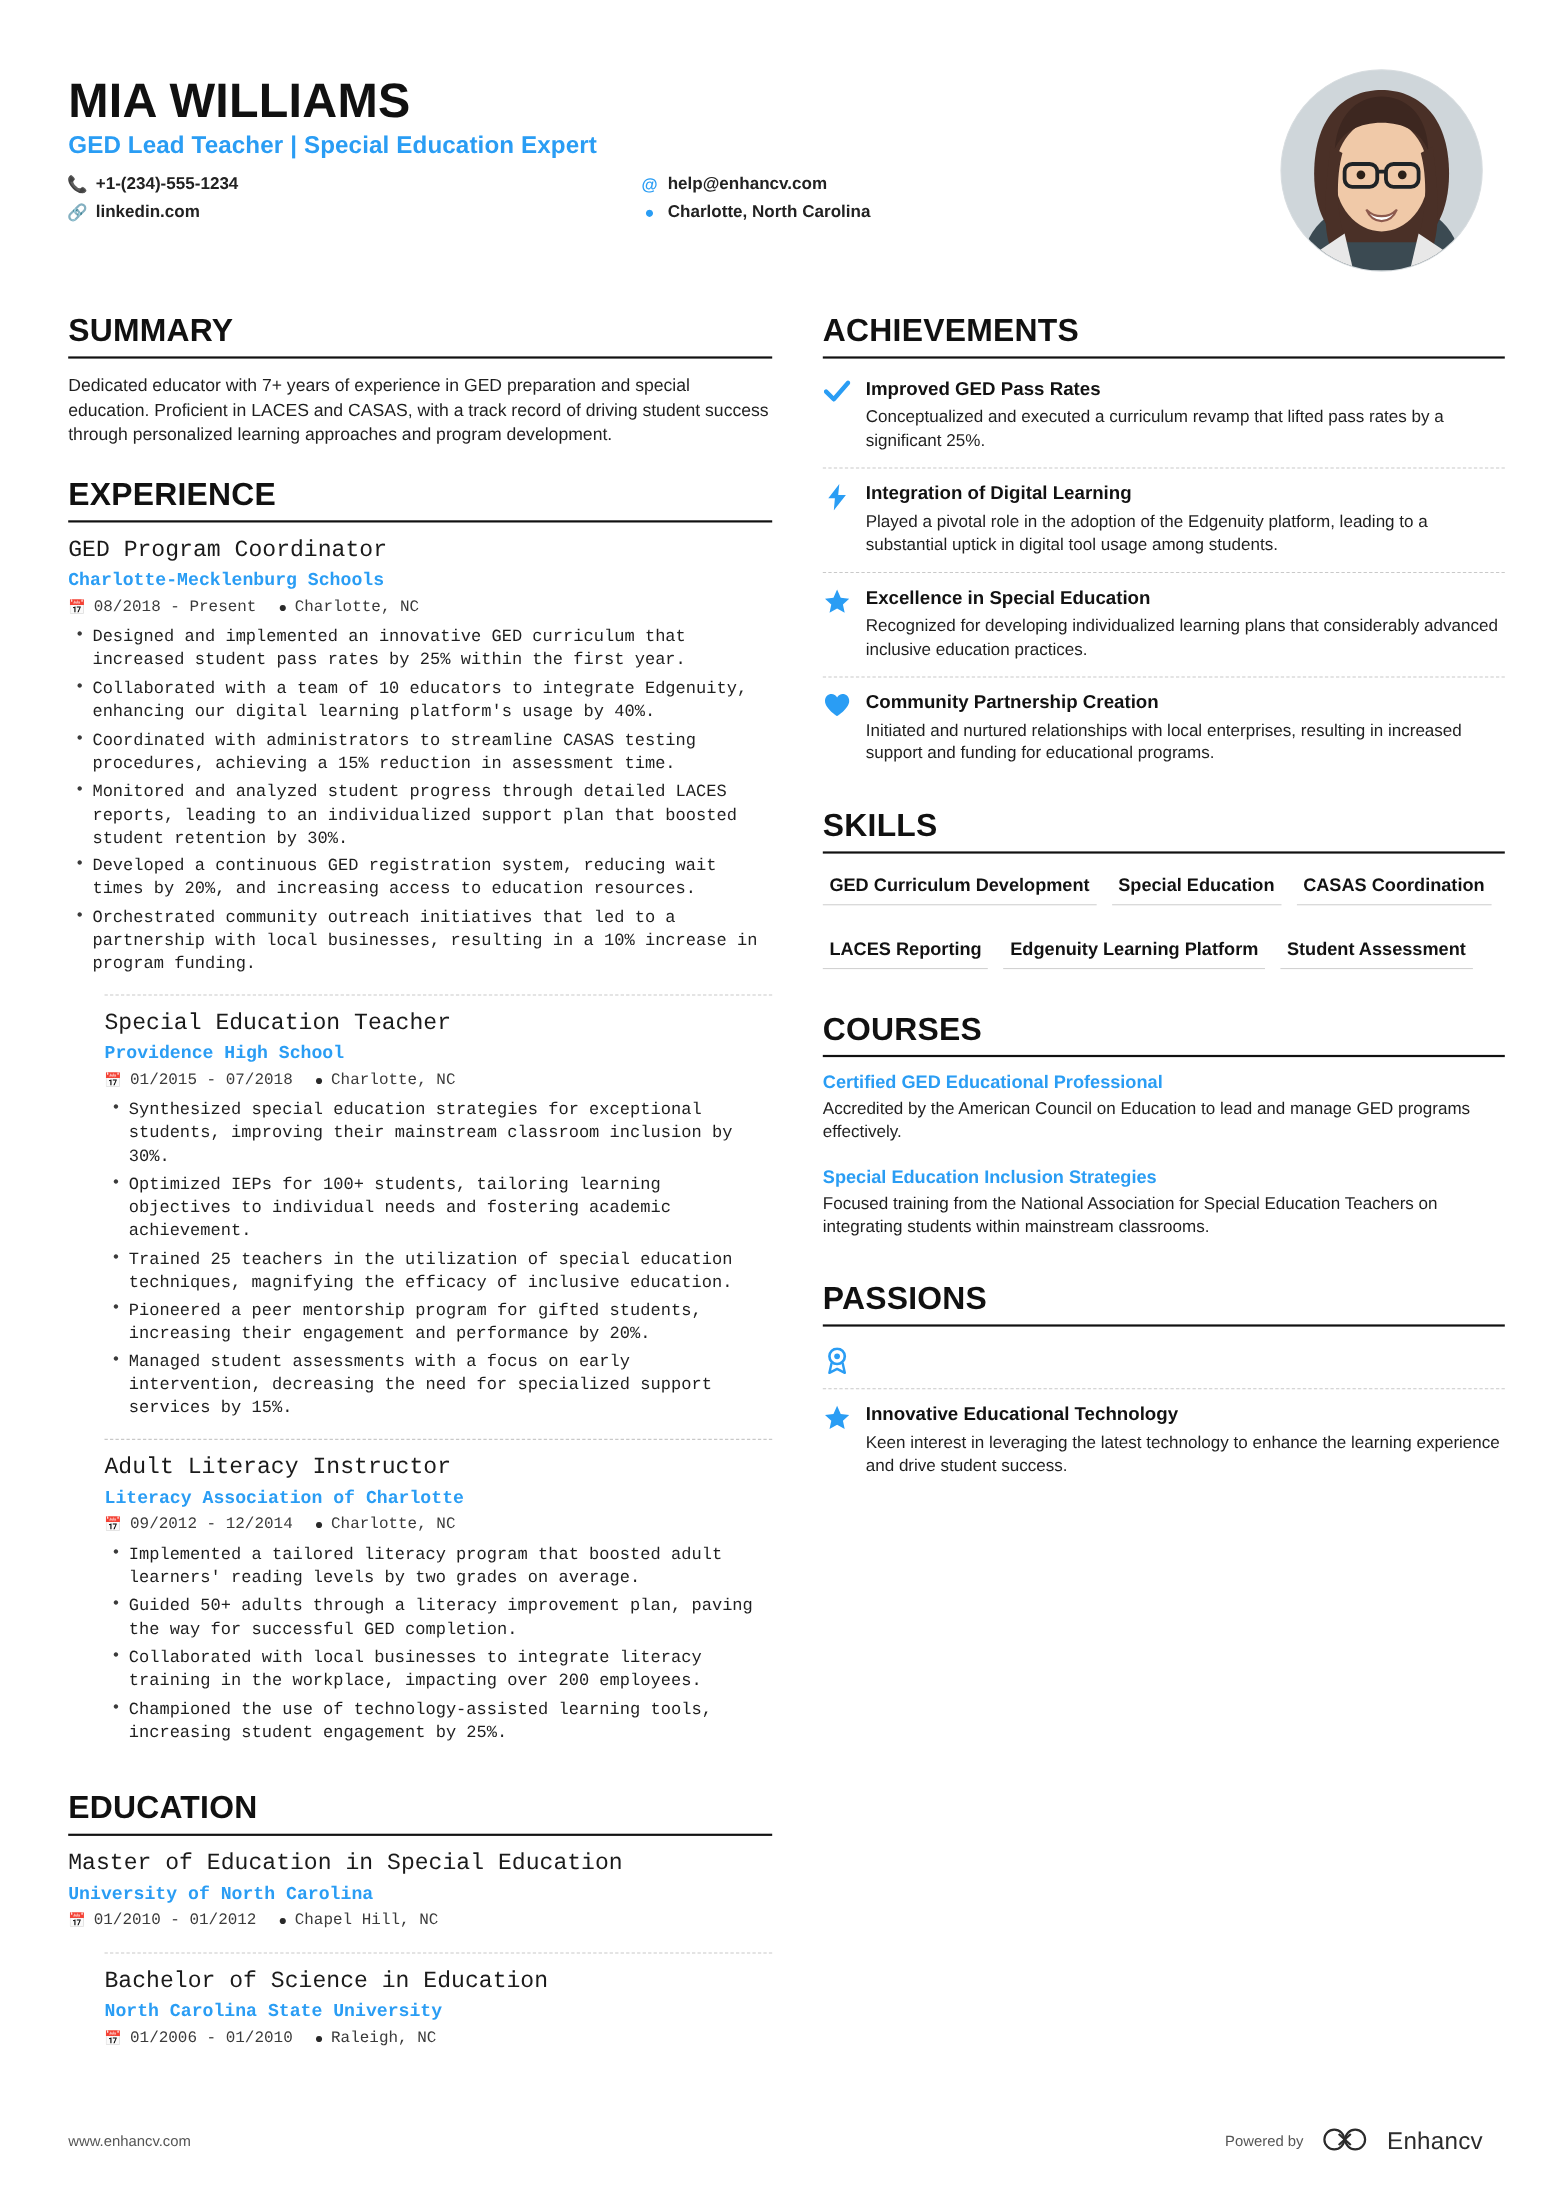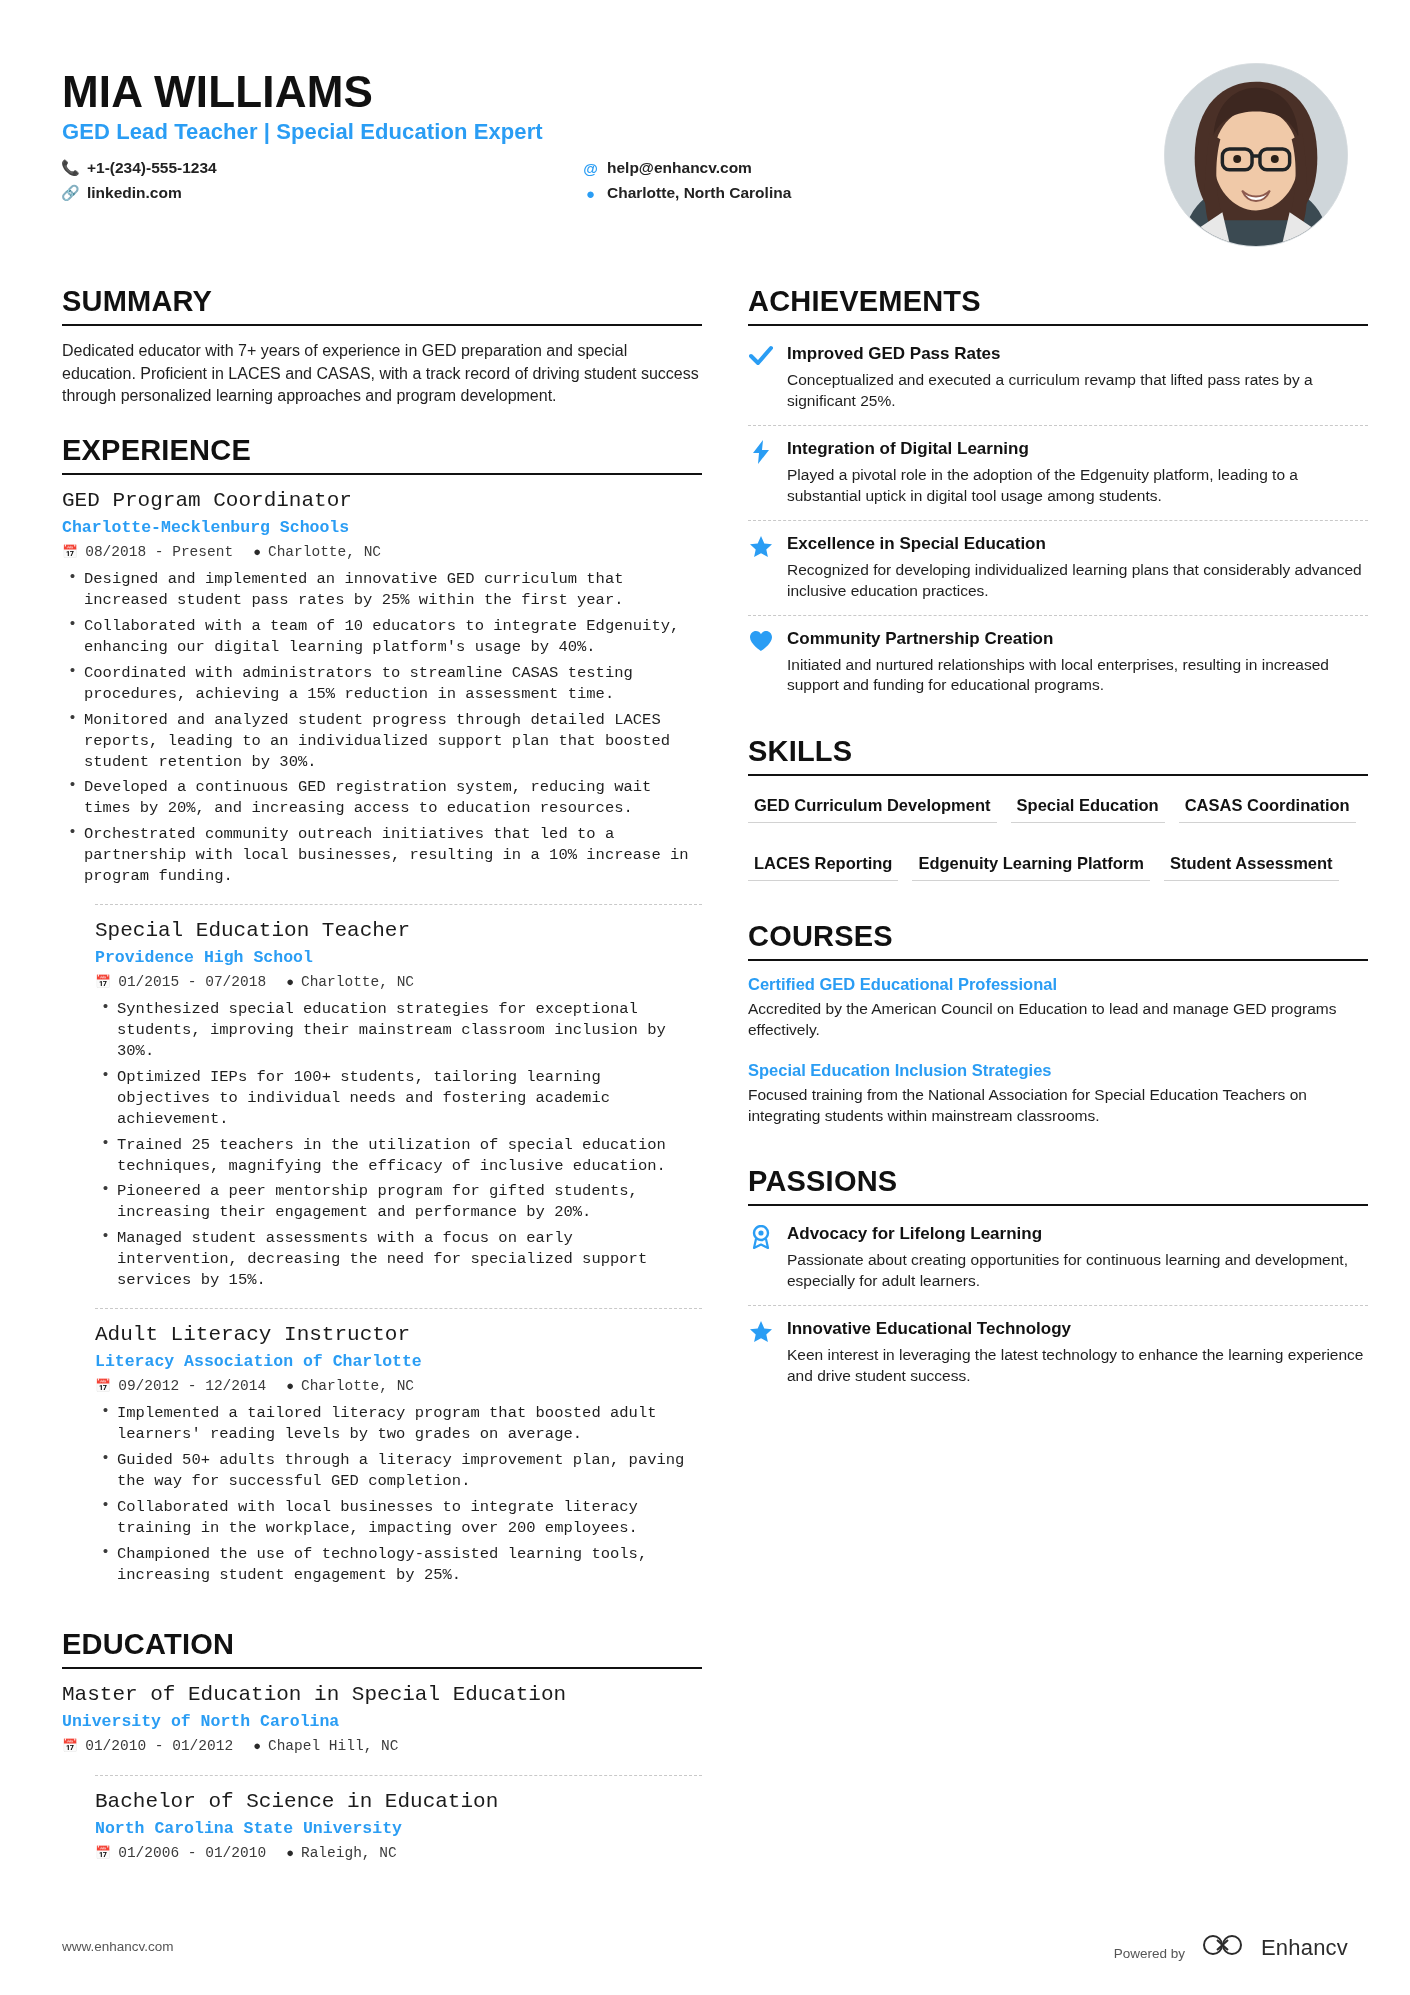--- a/index.html
+++ b/index.html
@@ -174,21 +174,21 @@
   
   .footer {
     position: absolute;
     left: 62px; right: 62px; bottom: 34px;
     display: flex;
     justify-content: space-between;
     align-items: center;
     font-size: 13.5px;
     color: #555;
   }
-  .powered { display: flex; align-items: flex-end; gap: 15px; }
+  .powered { display: flex; align-items: center; gap: 15px; }
   .brand { font-size: 22px; color: #2b2b2b; letter-spacing: 0.2px; }
 </style>
 </head>
 <body>
 
 <div class="page">
 
   <div class="header">
     <div class="name">MIA WILLIAMS</div>
     <div class="role">GED Lead Teacher | Special Education Expert</div>
@@ -437,24 +437,20 @@
         <div class="sec-rule"></div>
 
         <div class="ach">
           <div class="ach-icon">
             <svg width="22" height="24" viewBox="0 0 22 24">
               <circle cx="11" cy="8" r="7" fill="none" stroke="#2a9df4" stroke-width="2.4"></circle>
               <circle cx="11" cy="8" r="2.6" fill="#2a9df4"></circle>
               <path d="M6 14 L4 23 L11 19.5 L18 23 L16 14" fill="none" stroke="#2a9df4" stroke-width="2.2" stroke-linejoin="round"></path>
             </svg>
           </div>
-          <div>
-            <div class="ach-title">Advocacy for Lifelong Learning</div>
-            <div class="ach-desc">Passionate about creating opportunities for continuous learning and development, especially for adult learners.</div>
-          </div>
         </div>
 
         <div class="ach">
           <div class="ach-icon">
             <svg width="24" height="24" viewBox="0 0 24 24">
                 <path d="M12 1 L15.3 8.4 L23 9.3 L17.3 14.6 L18.9 22 L12 18.2 L5.1 22 L6.7 14.6 L1 9.3 L8.7 8.4 Z" fill="#2a9df4"></path>
               </svg>
           </div>
           <div>
             <div class="ach-title">Innovative Educational Technology</div>

